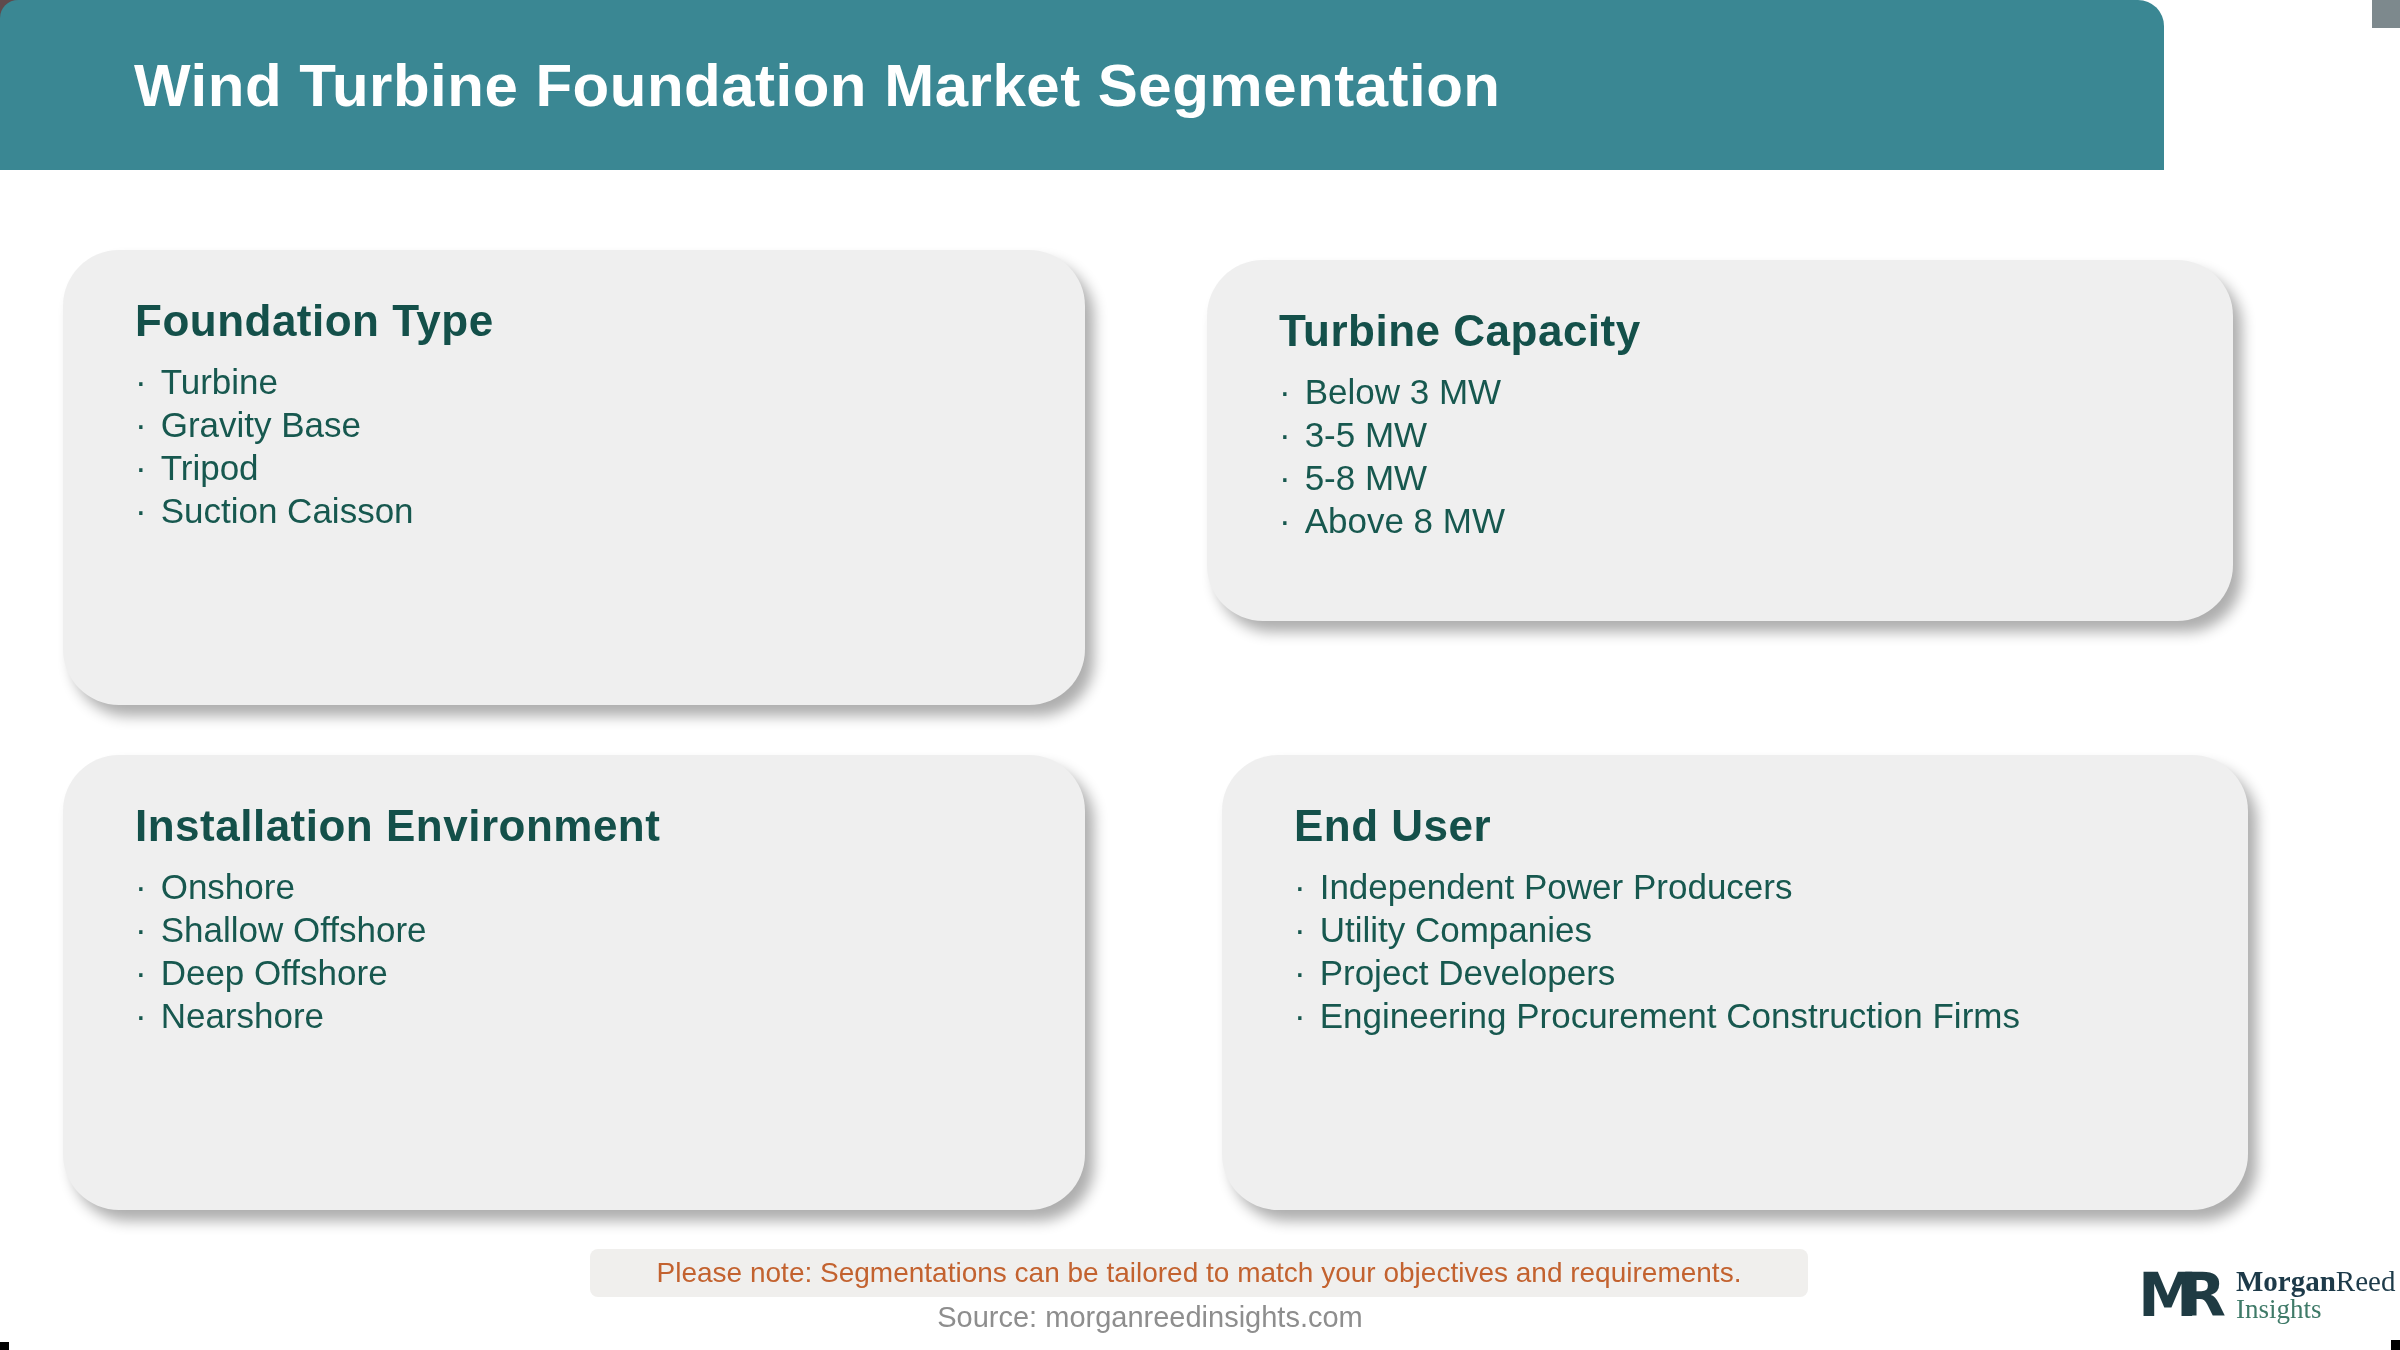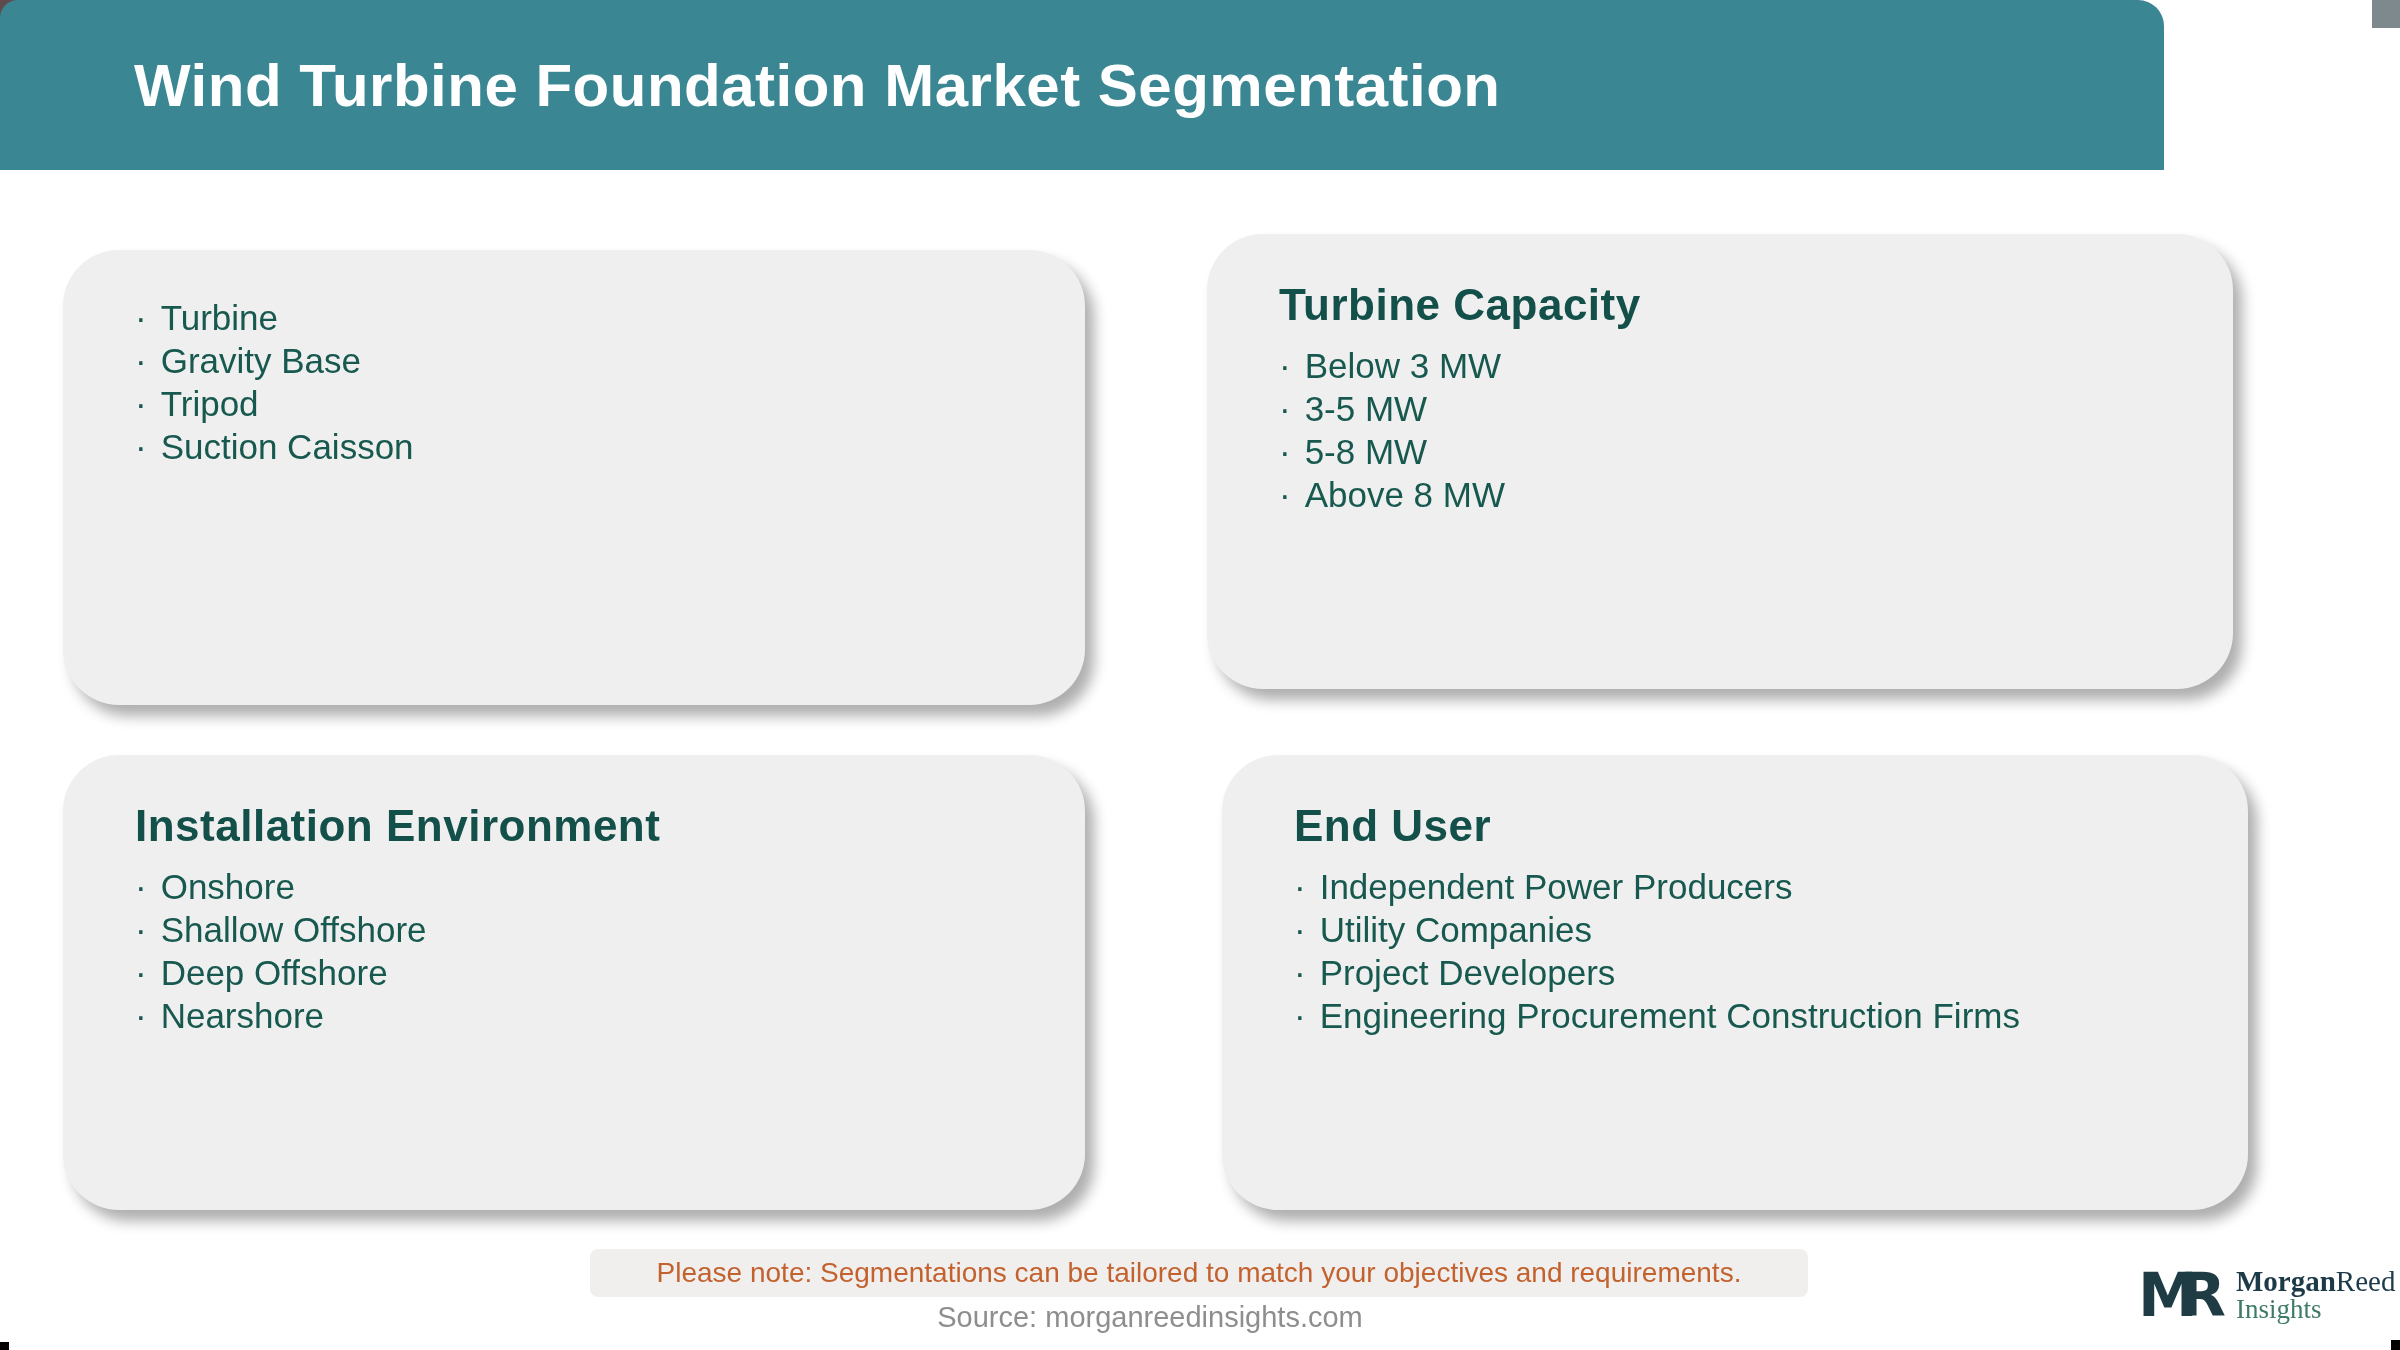--- a/index.html
+++ b/index.html
@@ -25,21 +25,21 @@
     margin-left:134px; color:#ffffff; font-size:60px; font-weight:bold;
     letter-spacing:0.5px; white-space:nowrap;
   }
 
   
   .card {
     position:absolute; background:#EFEFEF; border-radius:56px;
     box-shadow:9px 11px 14px rgba(0,0,0,0.32);
   }
   .card-1 { left:63px;   top:250px; width:1022px; height:455px; }
-  .card-2 { left:1207px; top:234px; width:1026px; height:455px; }
+  .card-2 { left:1207px; top:260px; width:1026px; height:361px; }
   .card-3 { left:63px;   top:755px; width:1022px; height:455px; }
   .card-4 { left:1222px; top:755px; width:1026px; height:455px; }
   .card-inner { padding:46px 56px 0 72px; }
   .card-title {
     margin:0 0 14px 0; font-size:44px; font-weight:bold;
     color:#14504A; letter-spacing:0.5px;
   }
   .card-list { list-style:none; margin:0; padding:0; }
   .card-list li {
     font-size:35px; color:#17584F; line-height:43px; white-space:nowrap;
@@ -82,20 +82,21 @@
 
   <div class="corner-tl"></div>
   <div class="corner-tr"></div>
 
   <div class="header">
     <div class="header-title">Wind Turbine Foundation Market Segmentation</div>
   </div>
 
   <div class="card card-1">
     <div class="card-inner">
+      <h2 class="card-title">Foundation Type</h2>
       <ul class="card-list">
         <li>Turbine</li>
         <li>Gravity Base</li>
         <li>Tripod</li>
         <li>Suction Caisson</li>
       </ul>
     </div>
   </div>
 
   <div class="card card-2">

